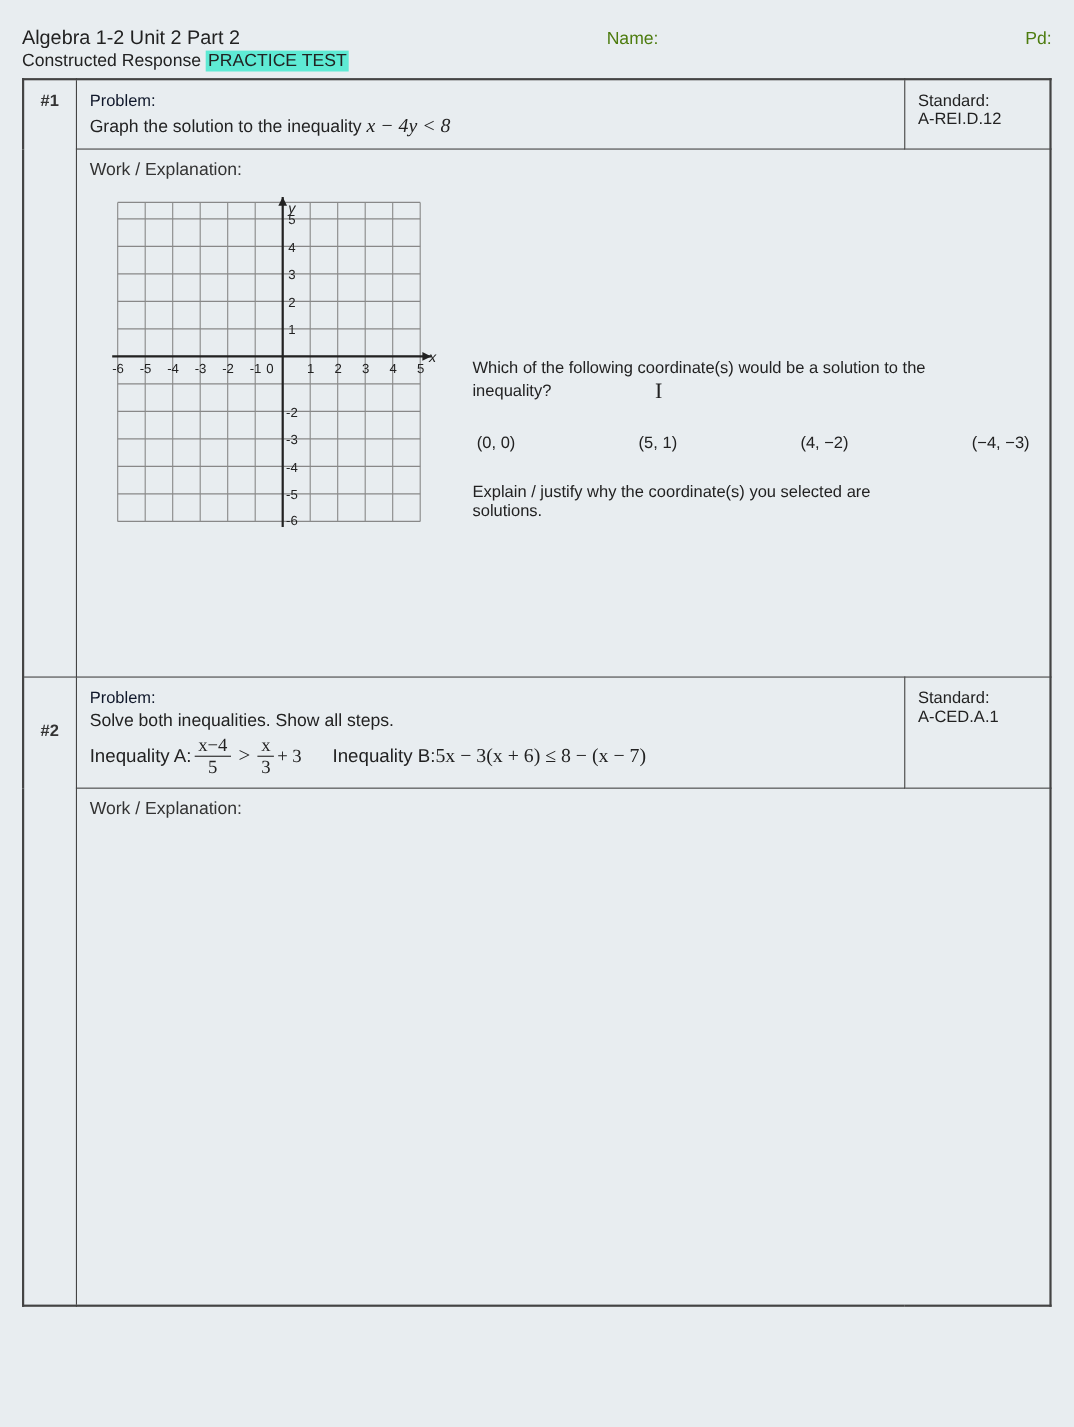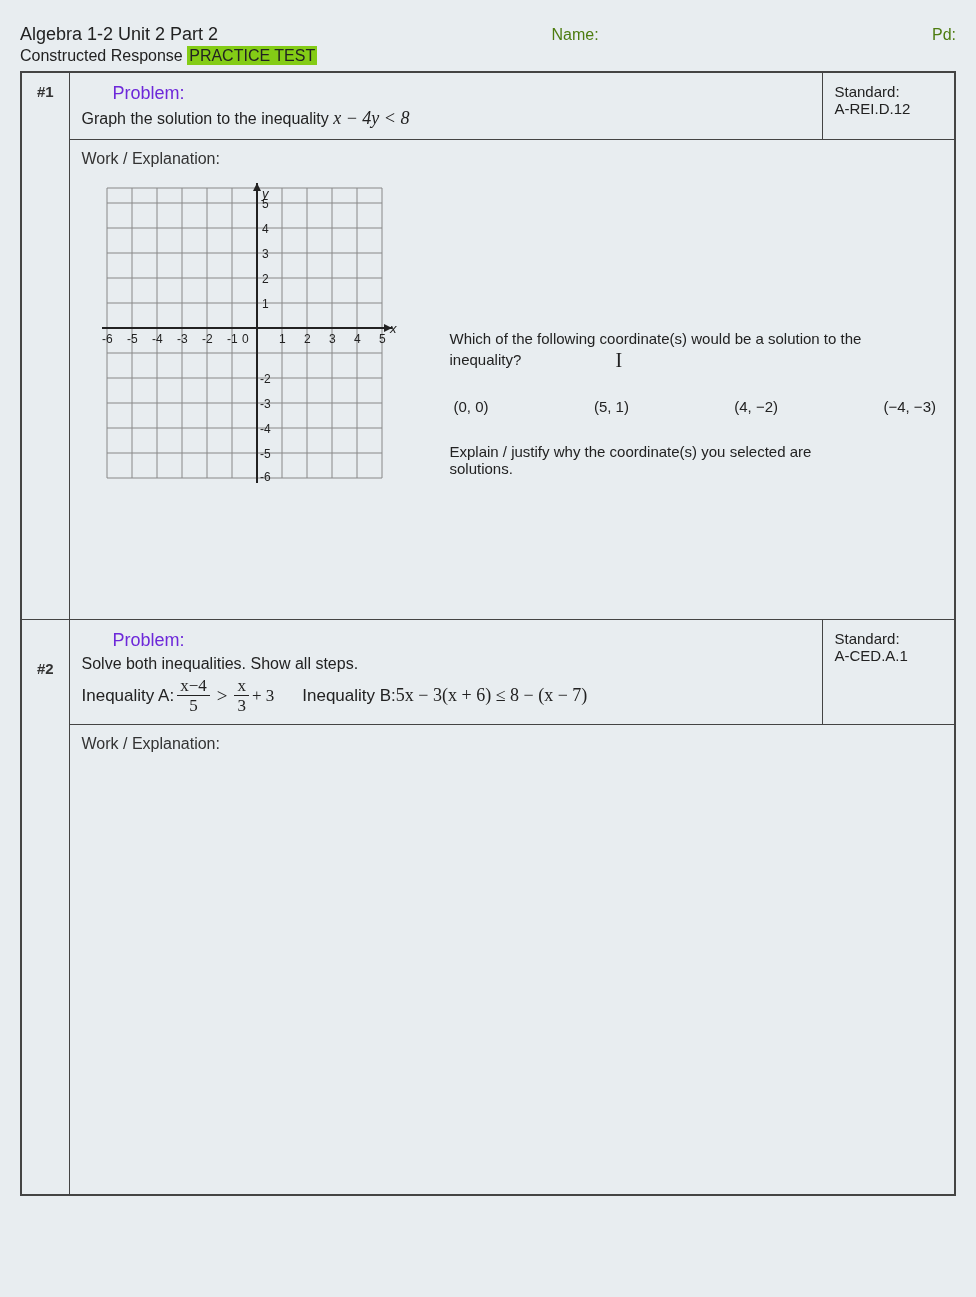--- a/index.html
+++ b/index.html
@@ -15,21 +15,21 @@
     .header-row {
       display: flex;
       justify-content: space-between;
       align-items: baseline;
       margin-bottom: 2px;
     }
     .title-line1 { font-size: 18px; font-weight: 400; text-align: center; }
     .name-label, .pd-label { font-size: 16px; color: #4d7c0f; }
     .subtitle-row { font-size: 16px; margin-bottom: 6px; }
     .practice-highlight {
-      background: #84cc16;
+      background: #5eead4;
       padding: 1px 2px;
     }
     .worksheet-table {
       border-collapse: collapse;
       width: 100%;
       border: 2px solid #444;
     }
     .worksheet-table td {
       border: 1px solid #444;
       vertical-align: top;
@@ -38,21 +38,21 @@
     }
     .num-col {
       width: 48px;
       text-align: center;
       font-size: 16px;
       font-weight: 700;
       color: #333;
       padding-top: 32px;
     }
     .problem-cell { }
-    .problem-label { font-size: 18px; color: #6d28d9; margin-bottom: 4px; margin-left: 31px; }
+    .problem-label { font-size: 15px; color: #0f172a; margin-bottom: 4px; }
     .problem-text { font-size: 16px; }
     .math-ital { font-style: italic; font-family: "Times New Roman", serif; font-size: 18px; }
     .standard-col { width: 133px; }
     .work-cell { height: 480px; position: relative; padding-top: 14px; }
     .work-cell-2 { height: 470px; }
     .work-label { font-size: 16px; color: #333; margin-bottom: 10px; }
     .inequality-row { margin-top: 4px; font-size: 17px; display: flex; align-items: center; flex-wrap: wrap; }
     .frac {
       display: inline-flex;
       flex-direction: column;
@@ -67,21 +67,21 @@
     .frac .den { padding-top: 1px; }
     .graph-wrap {
       position: relative;
       width: 330px;
       height: 310px;
       margin: 6px 0 0 10px;
       font-family: Arial, sans-serif;
     }
     .question-block {
       position: absolute;
-      left: 380px;
+      left: 360px;
       top: 190px;
       right: 14px;
       font-size: 15px;
     }
     .coord-row {
       display: flex;
       justify-content: space-between;
       margin-top: 28px;
       font-size: 15px;
       padding: 0 4px;

